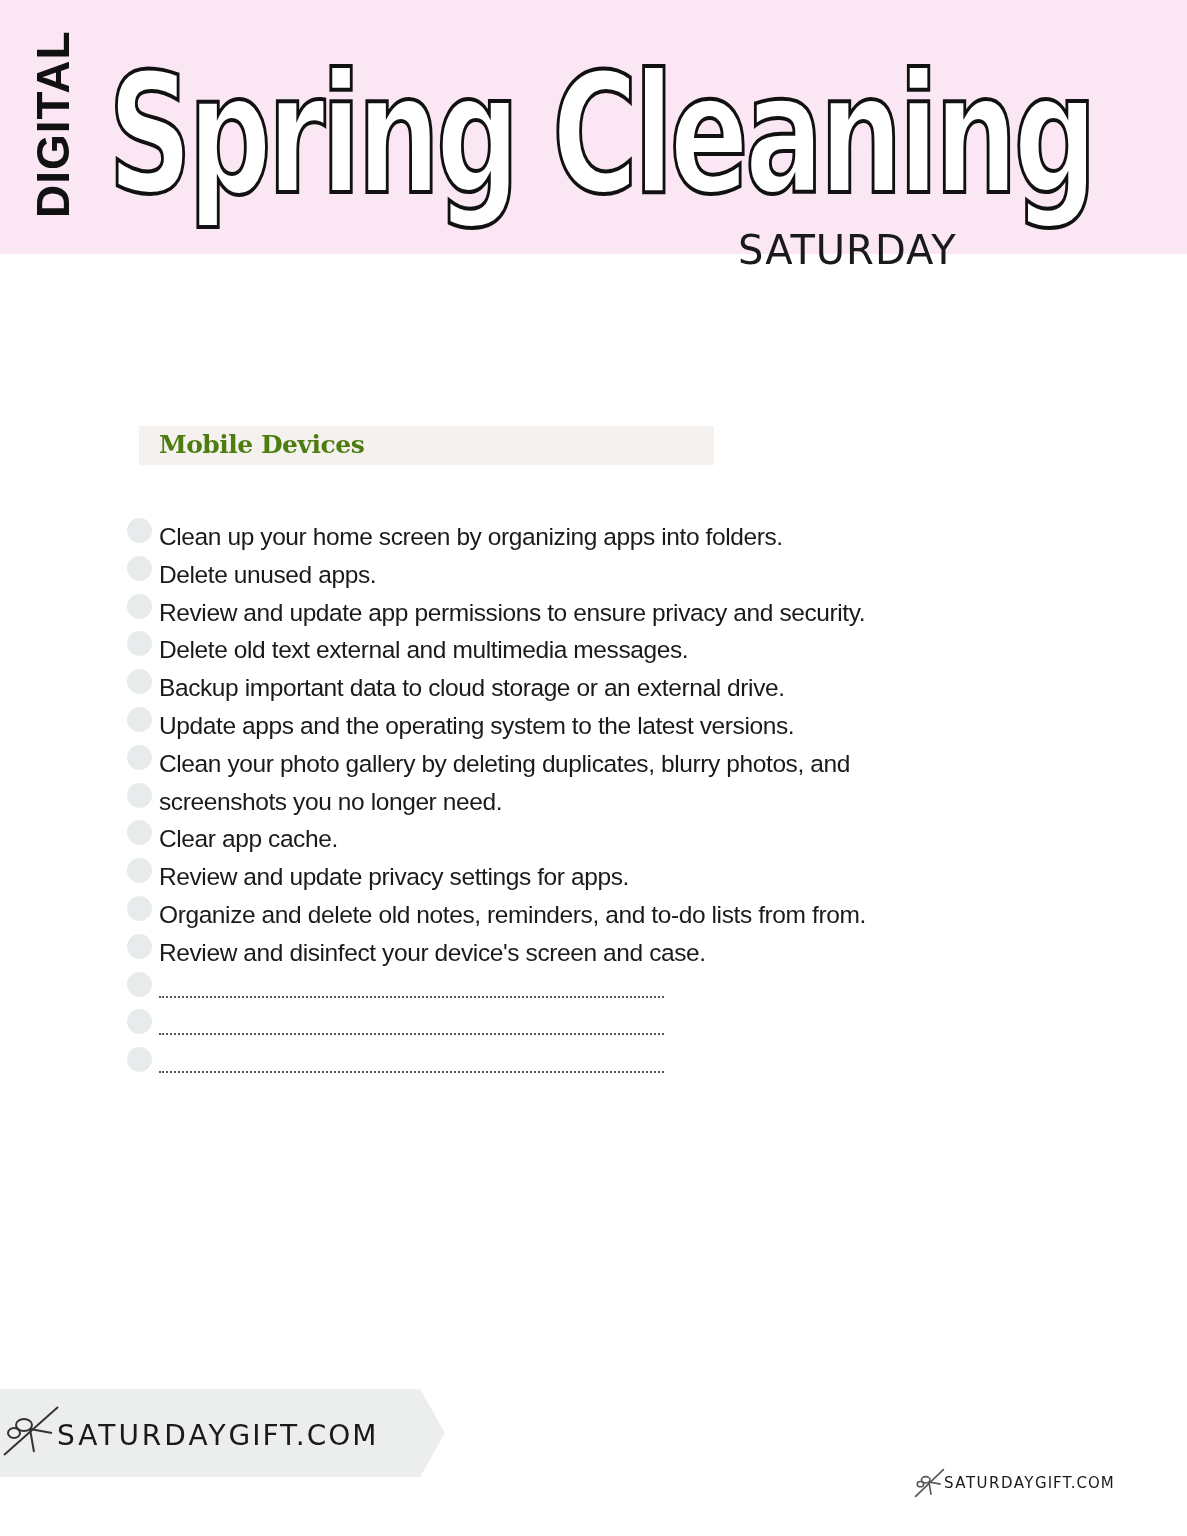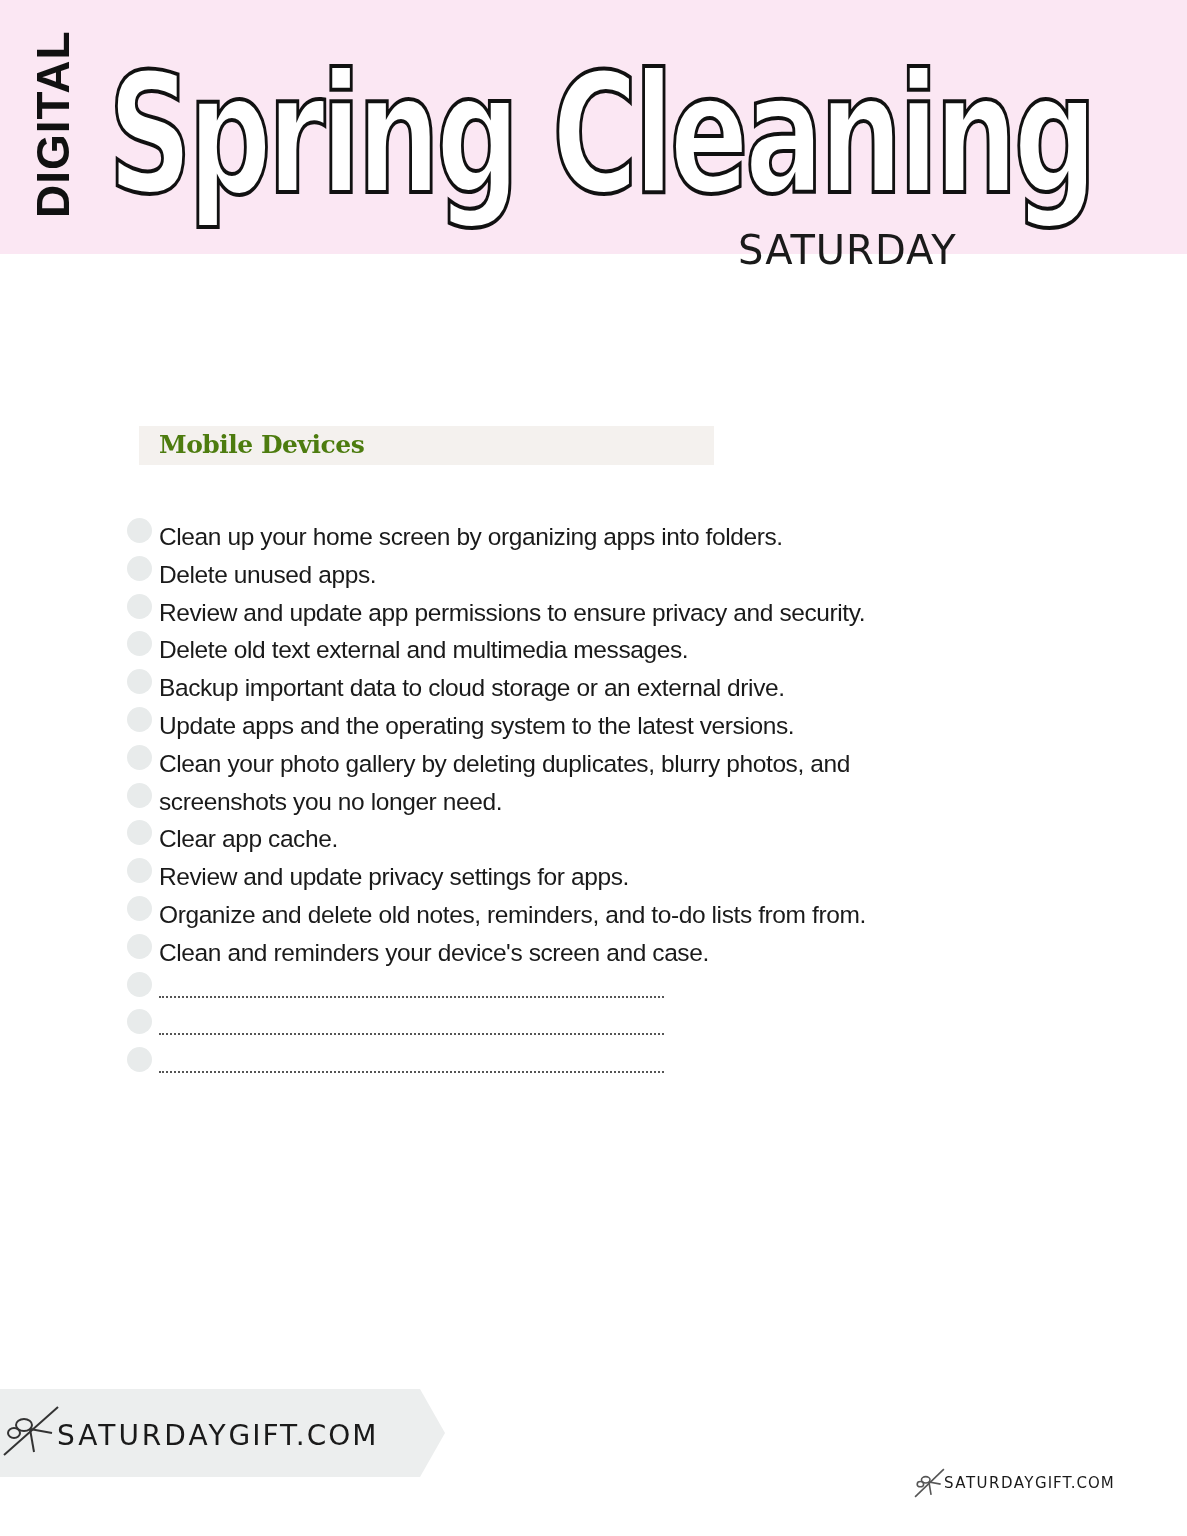--- a/index.html
+++ b/index.html
@@ -87,21 +87,21 @@
   <div class="item">
       <span class="dot"></span>
       <span class="item-text">Review and update privacy settings for apps.</span>
     </div>
   <div class="item">
       <span class="dot"></span>
       <span class="item-text">Organize and delete old notes, reminders, and to-do lists from from.</span>
     </div>
   <div class="item">
       <span class="dot"></span>
-      <span class="item-text">Clean and reminders your device's screen and case.</span>
+      <span class="item-text">Review and disinfect your device's screen and case.</span>
     </div>
   <div class="item">
       <span class="dot"></span>
       <span class="blank-line"></span>
     </div>
   <div class="item">
       <span class="dot"></span>
       <span class="blank-line"></span>
     </div>
   <div class="item">

